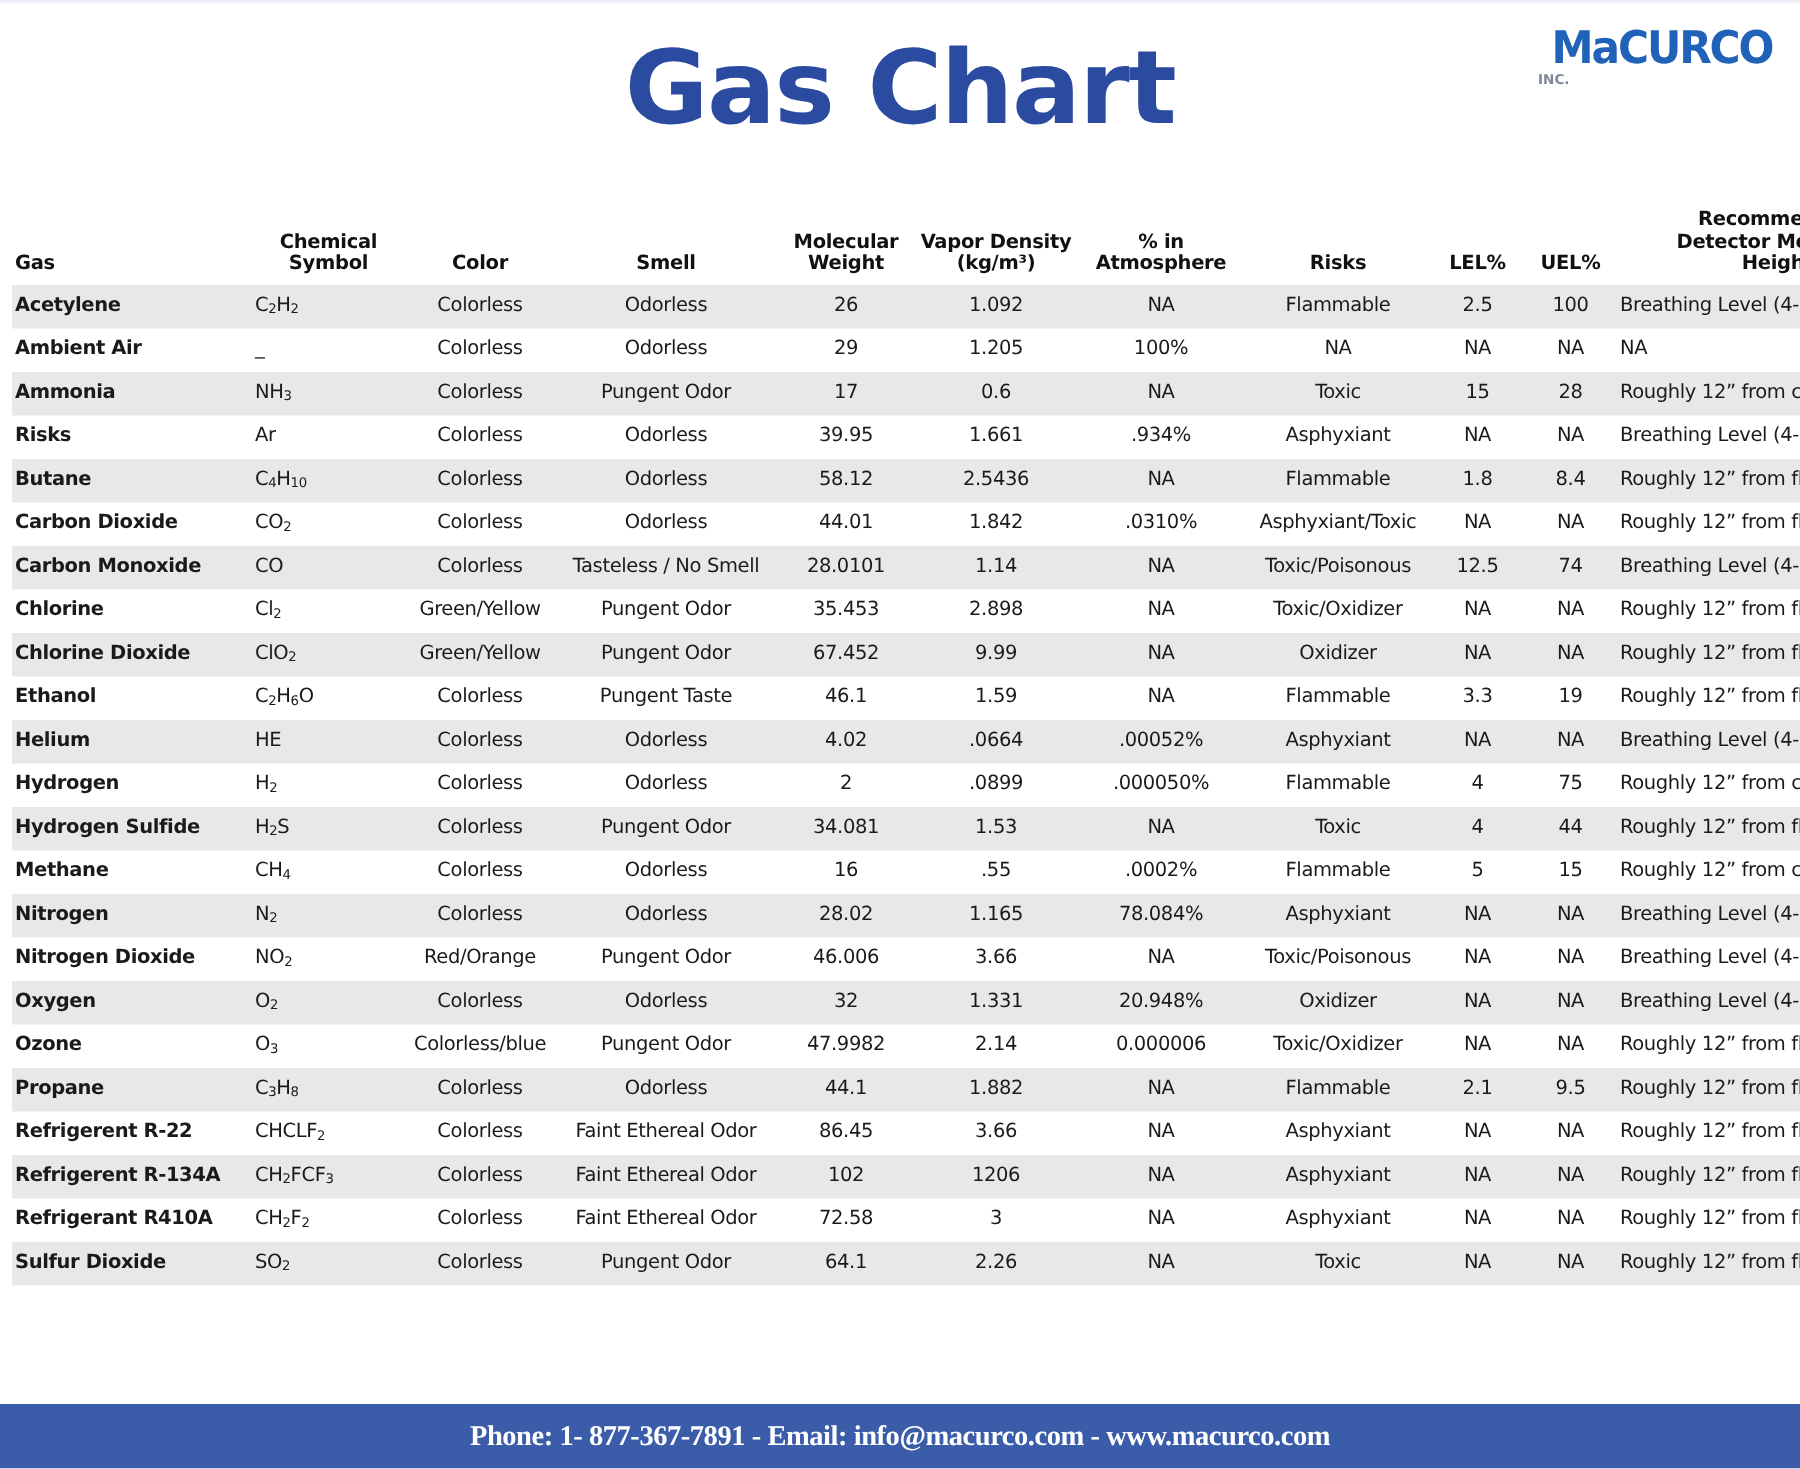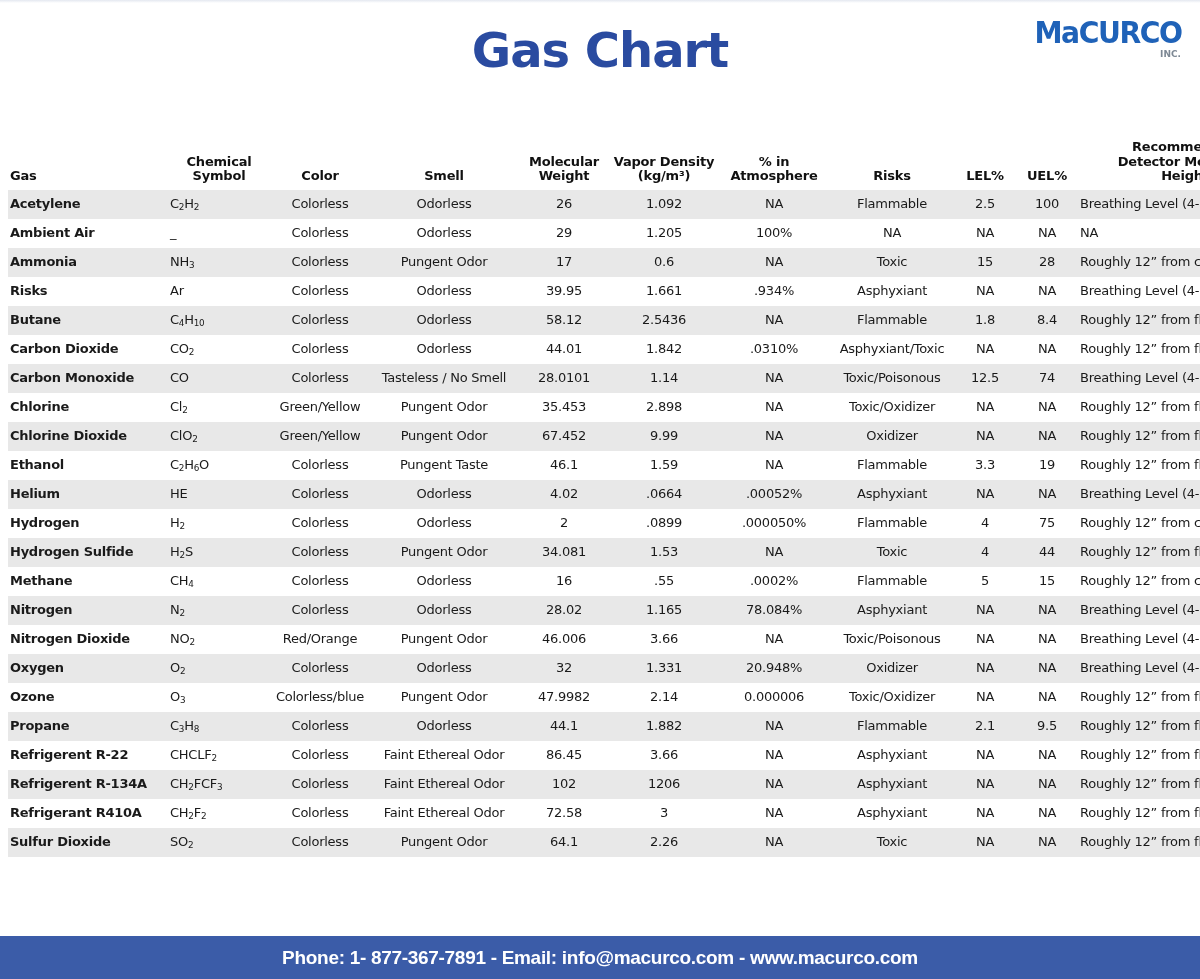--- a/index.html
+++ b/index.html
@@ -28,30 +28,30 @@
     background: linear-gradient(to bottom, #e4e8f0, #ffffff);
   }
   .page-title {
     position: absolute;
     top: 26px;
     left: 0;
     width: 1200px;
     text-align: center;
     font-family: "DejaVu Sans", sans-serif;
     font-weight: bold;
-    font-size: 48px;
+    font-size: 68px;
     letter-spacing: -1px;
     color: #2a4ba0;
     line-height: 1;
   }
   .logo {
     position: absolute;
     top: 18px;
     right: 18px;
-    text-align: right;
+    text-align: left;
     line-height: 1;
   }
   .logo-word {
     font-family: "DejaVu Sans", sans-serif;
     font-weight: bold;
     font-size: 30px;
     letter-spacing: -1.5px;
     color: #1f62b8;
     display: block;
     transform: scaleX(0.94);
@@ -139,21 +139,21 @@
     bottom: 0;
     width: 1200px;
     height: 43px;
     background: #3b5ca8;
     display: flex;
     align-items: center;
     justify-content: center;
   }
   .footer-text {
     color: #ffffff;
-    font-family: Liberation Sans, sans-serif;
+    font-family: Liberation Serif, serif;
     font-weight: bold;
     font-size: 19px;
     letter-spacing: -0.3px;
   }
 </style>
 </head>
 <body>
 
 <div class="header">
   <div class="top-hairline"></div>

